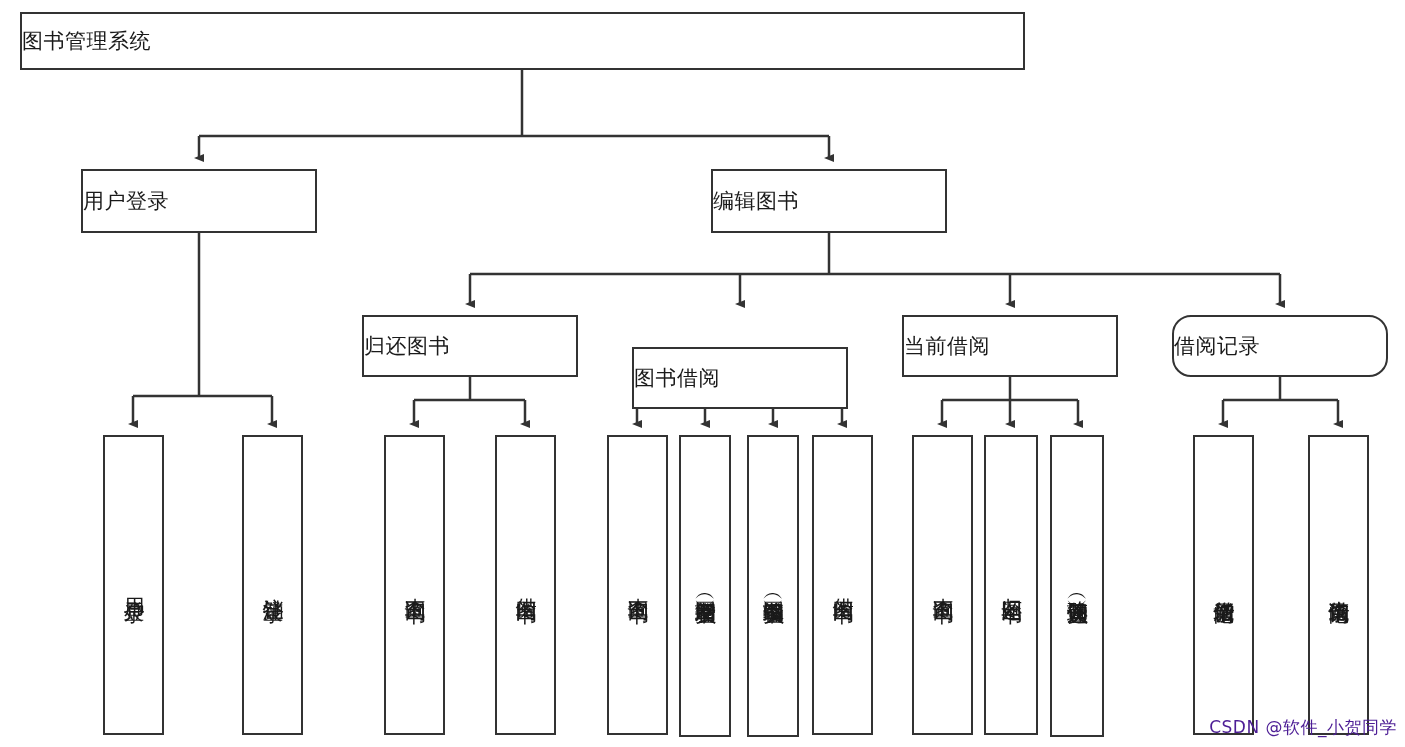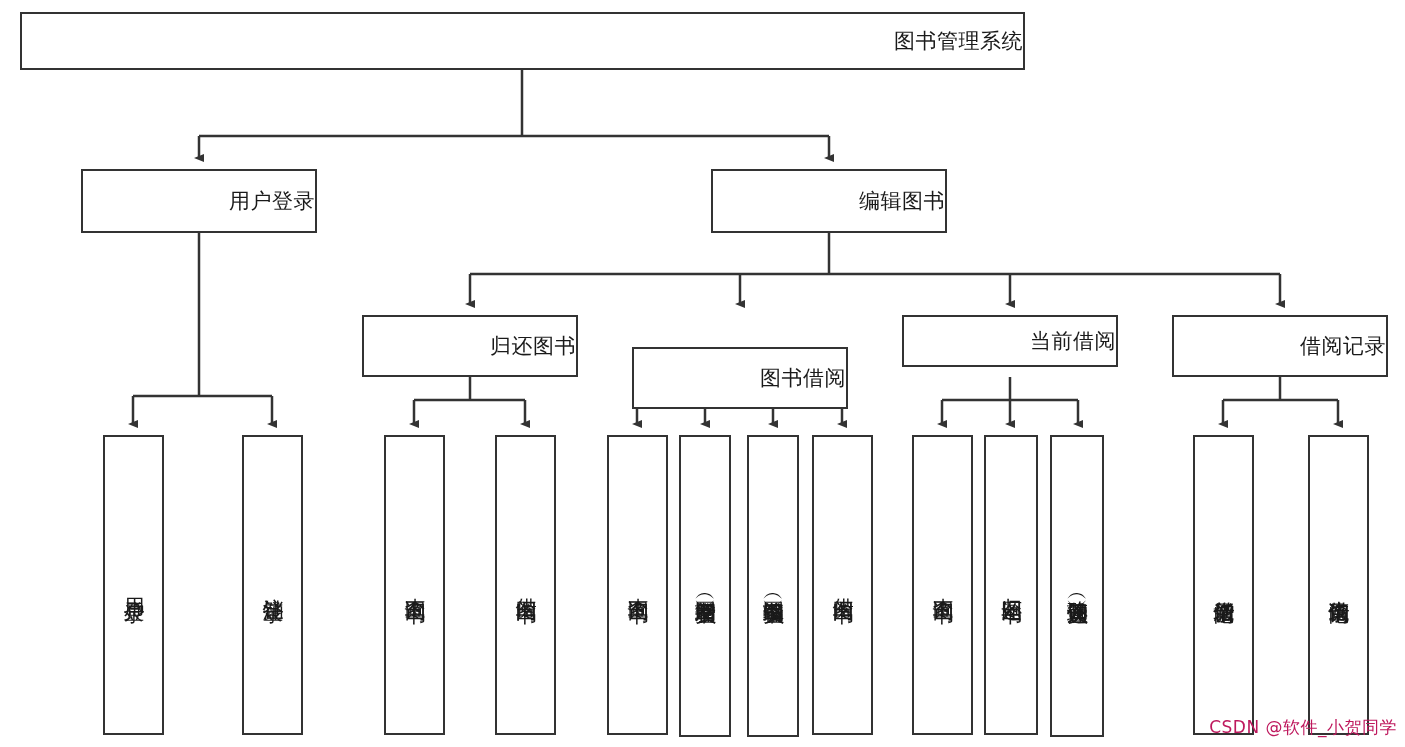--- a/index.html
+++ b/index.html
@@ -25,21 +25,21 @@
     height: 747px;
     pointer-events: none;
   }
   .node {
     position: absolute;
     box-sizing: border-box;
     border: 2px solid #333333;
     background: #ffffff;
     display: flex;
     align-items: center;
-    justify-content: flex-end;
+    justify-content: flex-start;
     color: #1a1a1a;
   }
   .node .label {
     display: block;
     text-align: center;
     line-height: 1.18;
     white-space: nowrap;
   }
   .node.horiz .label {
     font-size: 21px;
@@ -59,21 +59,21 @@
   }
   .node.vert.tight .label {
     letter-spacing: 0.5px;
     line-height: 1.1;
   }
   #watermark {
     position: absolute;
     right: 8px;
     bottom: 8px;
     font-size: 17px;
-    color: #be185d;
+    color: #4c1d95;
     letter-spacing: 0.5px;
     white-space: nowrap;
     user-select: none;
   }
 </style>
 </head>
 <body>
 
 <div id="canvas">
 
@@ -137,24 +137,24 @@
   <div class="node horiz" style="left:711px; top:169px; width:236px; height:64px;">
     <span class="label">编辑图书</span>
   </div>
 
   <div class="node horiz" style="left:362px; top:315px; width:216px; height:62px;">
     <span class="label">归还图书</span>
   </div>
   <div class="node horiz" style="left:632px; top:315px; width:216px; height:62px;margin-top:32px;">
     <span class="label">图书借阅</span>
   </div>
-  <div class="node horiz" style="left:902px; top:315px; width:216px; height:52px;">
+  <div class="node horiz" style="left:902px; top:315px; width:216px; height:62px;">
     <span class="label">当前借阅</span>
   </div>
-  <div class="node horiz" style="left:1172px; top:315px; width:216px; height:62px;">
+  <div class="node horiz" style="left:1172px; top:315px; width:216px; height:62px;border-radius:19px;">
     <span class="label">借阅记录</span>
   </div>
 
   <div class="node vert" style="left:103px; top:435px; width:61px; height:300px;">
     <span class="label">用户登录</span>
   </div>
   <div class="node vert" style="left:242px; top:435px; width:61px; height:300px;">
     <span class="label">注销登录</span>
   </div>
 

